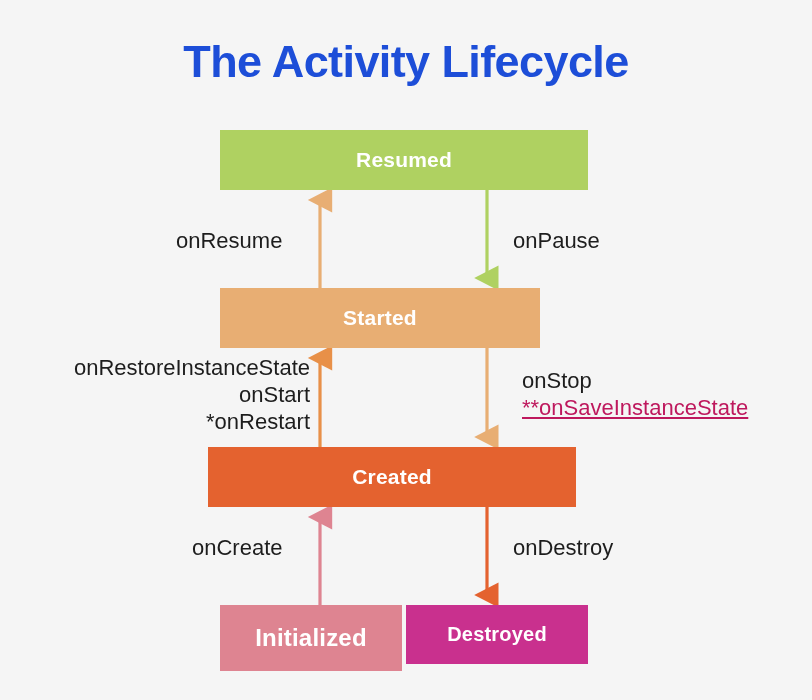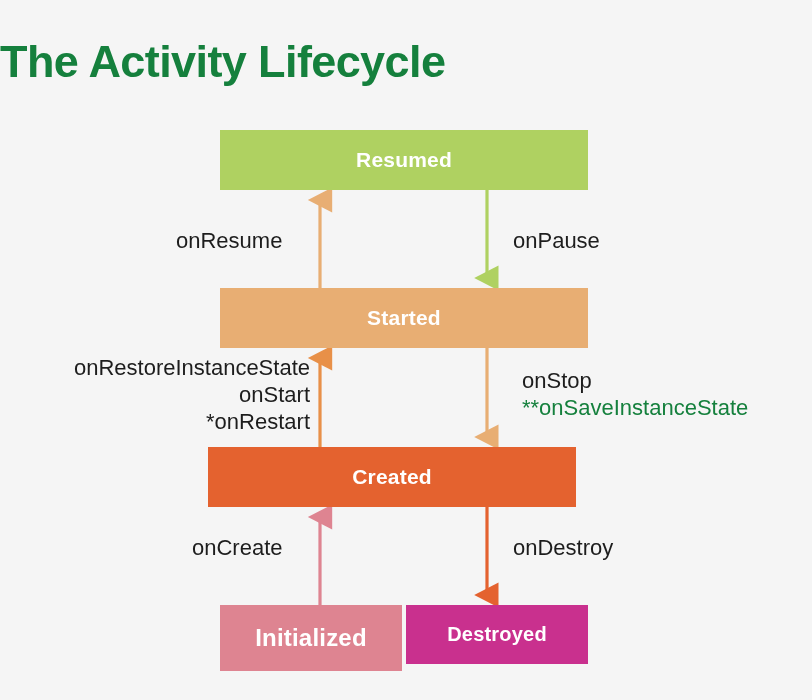--- a/index.html
+++ b/index.html
@@ -18,23 +18,24 @@
     width: 812px;
     height: 700px;
   }
 
   
   .title {
     position: absolute;
     left: 0;
     top: 36px;
     width: 812px;
+    text-align: center;
     font-size: 45px;
     font-weight: bold;
-    color: #15803d;
+    color: #1d4ed8;
     letter-spacing: -0.6px;
     white-space: nowrap;
   }
 
   
   .state-box {
     position: absolute;
     display: flex;
     align-items: center;
     justify-content: center;
@@ -44,21 +45,21 @@
     letter-spacing: 0.2px;
     box-sizing: border-box;
     text-align: center;
   }
 
   .box-resumed {
     left: 220px;  top: 130px;  width: 368px; height: 60px;
     background: #afd161;
   }
   .box-started {
-    left: 220px;  top: 288px;  width: 368px; height: 60px;
+    left: 220px;  top: 288px;  width: 320px; height: 60px;
     background: #e8ae73;
   }
   .box-created {
     left: 208px;  top: 447px;  width: 368px; height: 60px;
     background: #e4622f;
   }
   .box-initialized {
     left: 220px;  top: 605px;  width: 182px; height: 66px;
     background: #de8491;
     font-size: 24px;
@@ -91,21 +92,21 @@
 
   .lbl-start-group {
     left: 30px; top: 355px; width: 280px;
     text-align: right;
   }
   .lbl-stop-group {
     left: 515px; top: 368px; width: 290px;
     text-align: left;
     margin-left: 7px;
   }
-  .muted { color: #15803d; }
+  .muted { color: #be185d; text-decoration: underline; }
 
   .lbl-oncreate  { left: 192px; top: 535px; }
   .lbl-ondestroy { left: 513px; top: 535px; }
 </style>
 </head>
 <body>
 
 <div id="diagram">
 
   <div class="title">The Activity Lifecycle</div>

